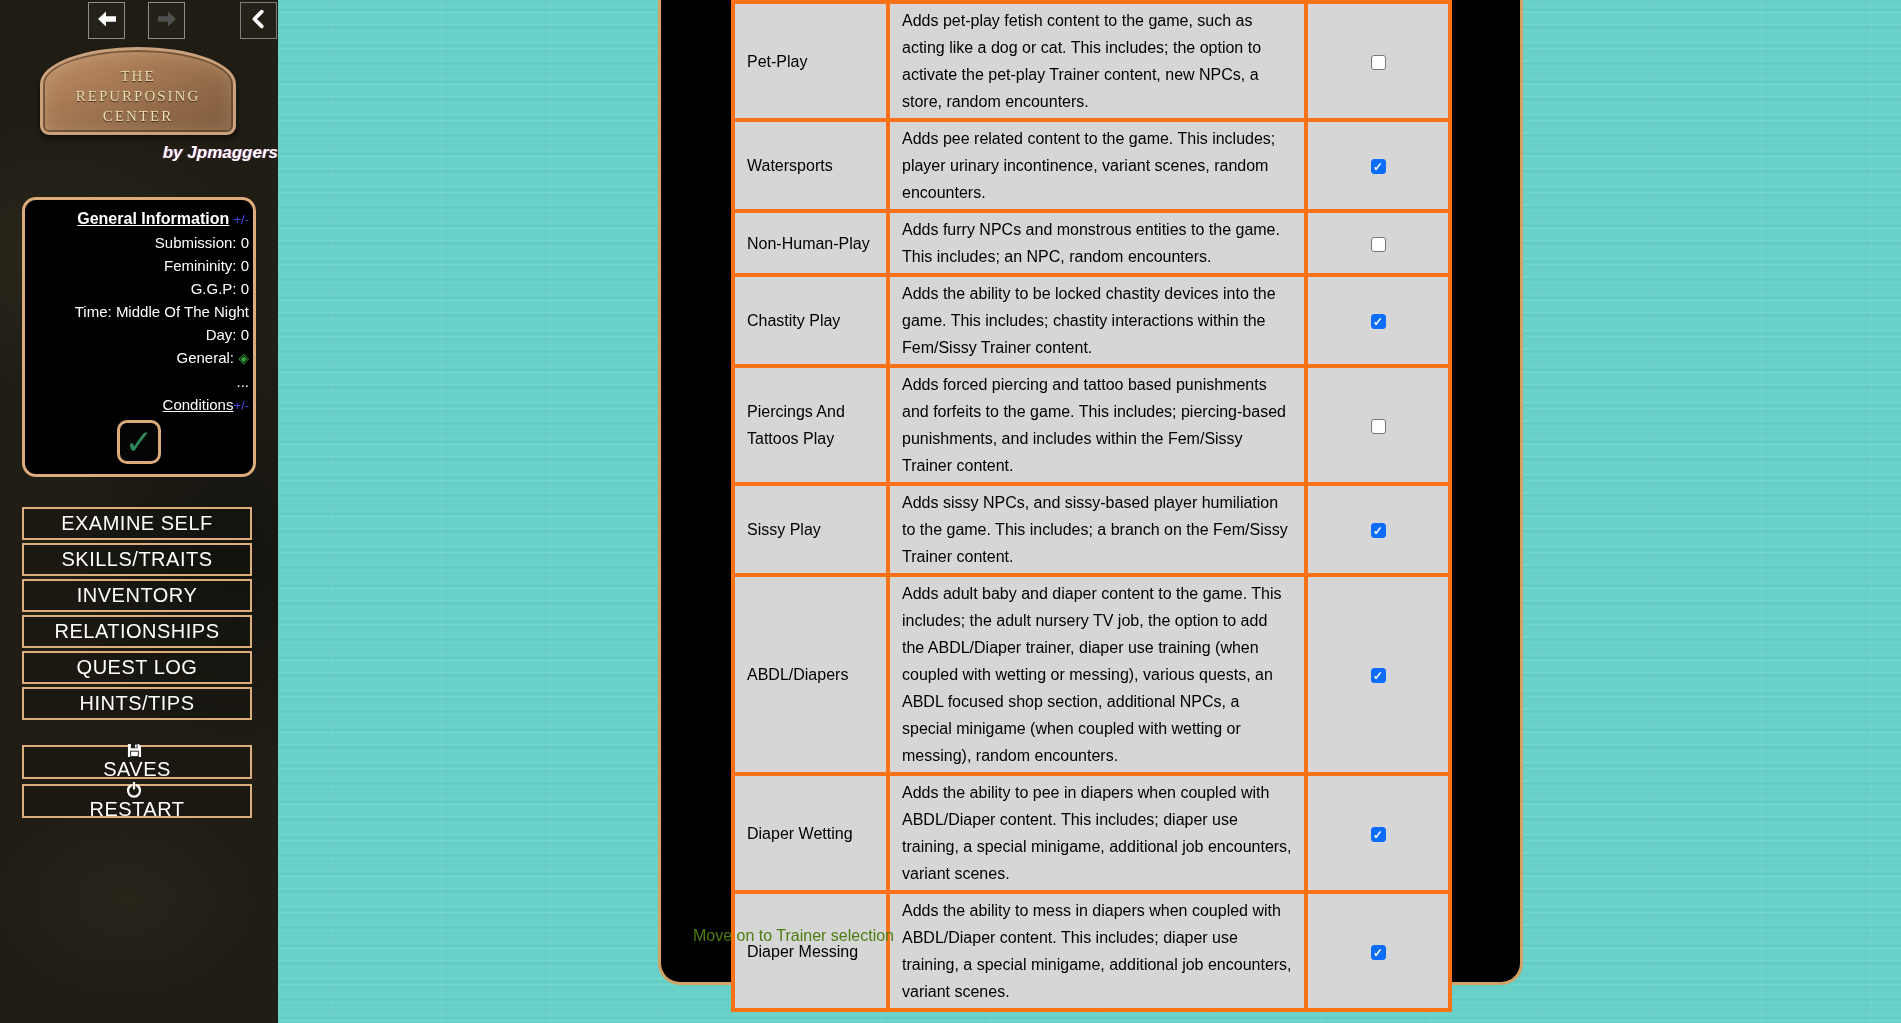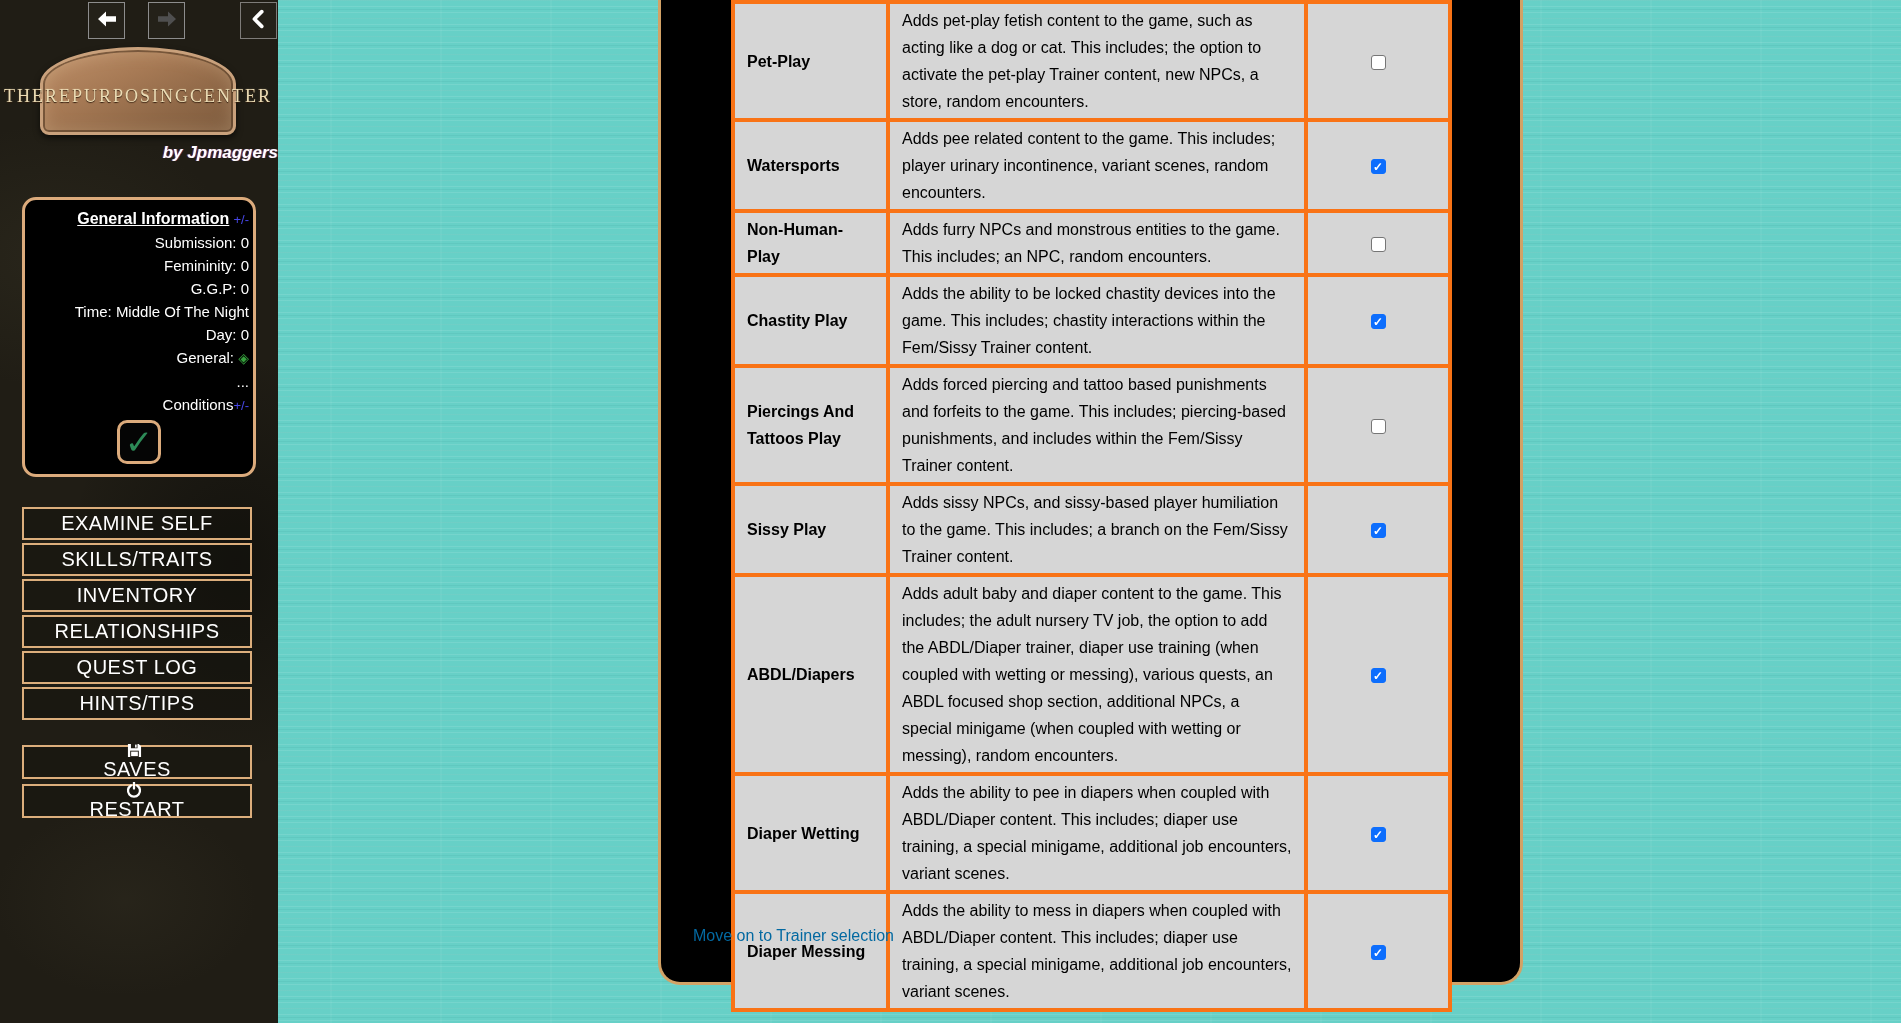--- a/index.html
+++ b/index.html
@@ -31,42 +31,42 @@
   .nav-btn.back { left:88px; }
   .nav-btn.fwd  { left:148px; }
   .nav-btn.collapse { left:240px; border-color:rgba(200,200,200,.55); }
 
   .plaque {
     position:absolute; left:40px; top:47px; width:196px; height:88px;
     background:linear-gradient(155deg, #bf916a 0%, #a77a55 38%, #8f6847 70%, #7c5a3d 100%);
     border:3px solid #c9a17c;
     border-radius:50% 50% 9px 9px / 42% 42% 9px 9px;
     box-shadow: inset 0 0 0 2px rgba(70,45,25,.55), inset 0 0 18px rgba(255,230,190,.25), 0 3px 6px rgba(0,0,0,.6);
-    display:flex; flex-direction:row; align-items:center; justify-content:center;
+    display:flex; flex-direction:column; align-items:center; justify-content:center;
     padding-top:10px;
     font-family:"Liberation Serif", serif;
     color:#ecdcb4; text-shadow:0 1px 1px rgba(40,20,5,.9), 0 0 2px rgba(255,240,200,.3);
-    letter-spacing:2px; font-size:18px; line-height:20px; text-align:center;
+    letter-spacing:2px; font-size:15px; line-height:20px; text-align:center;
   }
   .byline {
     position:absolute; left:0; top:143px; width:278px; text-align:right;
     color:#ffffff; font-style:italic; font-weight:bold; font-size:17px;
     text-shadow:1px 0 rgba(255,90,90,.45), -1px 0 rgba(90,90,255,.45);
   }
 
   .info-panel {
     position:absolute; left:22px; top:197px; width:234px;
     background:#000; border:3px solid #dcab7c; border-radius:14px;
     color:#fff; text-align:right; font-size:15px; line-height:23px;
     padding:7px 4px 10px 4px;
   }
   .info-title { font-weight:bold; text-decoration:underline; font-size:16px; }
   .toggle-link { color:#4747e8; font-size:13px; cursor:pointer; }
   .actions-icon { color:#35a03c; font-size:14px; }
-  .cond-label { cursor:pointer; }
+  .cond-label { text-decoration:underline; cursor:pointer; }
   .cond-check {
     width:44px; height:44px; margin:3px auto 0 auto;
     border:3px solid #dcab7c; border-radius:10px; background:#050505;
     display:flex; align-items:center; justify-content:center;
     color:#2d8a57; font-size:34px; font-family:"Liberation Serif", serif;
   }
 
   .menu { position:absolute; left:22px; top:507px; width:230px; }
   .menu-btn, .sys-btn {
     width:100%; height:33px; margin-bottom:3px;
@@ -88,38 +88,38 @@
   }
   table.fetish {
     position:absolute; left:70px; top:0;
     width:717px; border-collapse:collapse; table-layout:fixed;
     font-size:16px; line-height:27px; color:#000;
   }
   table.fetish td {
     border:4px solid #f97316; background:#d6d6d6;
     padding:3px 12px; vertical-align:middle;
   }
-  td.lbl { width:155px; font-weight:bold; }
+  td.lbl { width:155px; font-weight:normal; }
   td.desc { width:418px; }
   td.chk { width:144px; text-align:center; }
 
   .cb {
     display:inline-block; width:15px; height:15px; border-radius:3px;
     background:#fff; border:1.5px solid #767676; vertical-align:middle;
     position:relative; cursor:pointer;
   }
   .cb.checked { background:#0d6efd; border-color:#0d6efd; }
   .cb.checked::after {
     content:"✓"; position:absolute; left:0; top:0; width:100%; height:100%;
     color:#fff; font-size:12px; line-height:14px; text-align:center; font-weight:bold;
   }
 
   .footer-link {
     position:absolute; left:32px; top:927px;
-    color:#0369a1; font-size:16px; cursor:pointer;
+    color:#4d7c0f; font-size:16px; cursor:pointer;
   }
 </style>
 </head>
 <body>
 
 <div class="sidebar">
 
   <div class="nav-btn back">
     <span>
       <svg width="24" height="24" viewBox="0 0 24 24">

